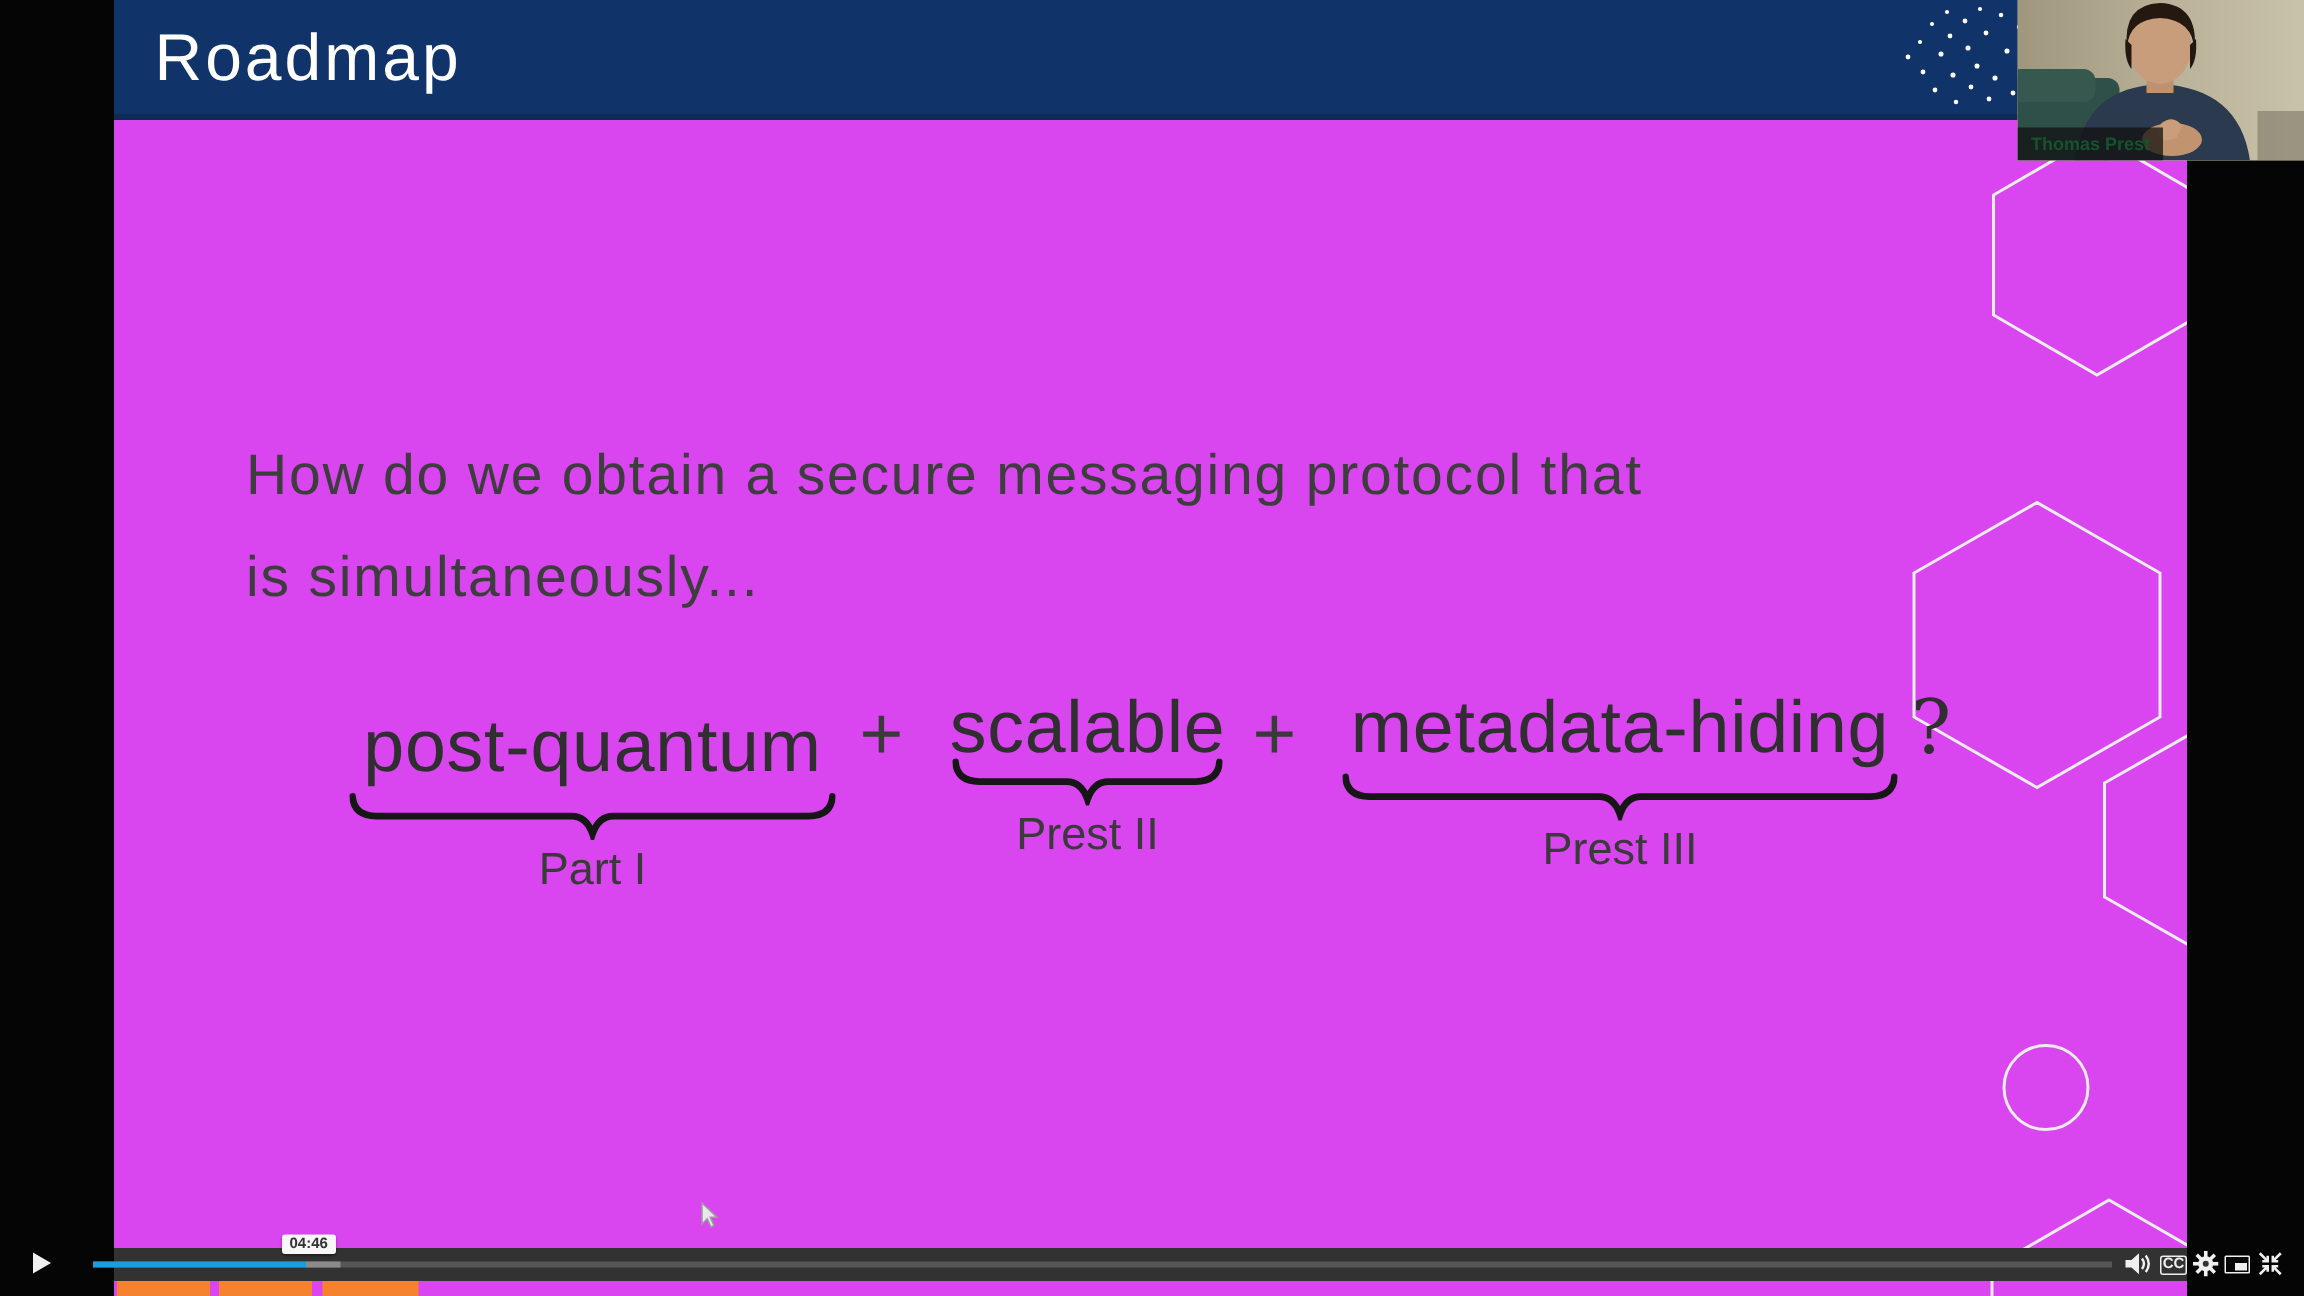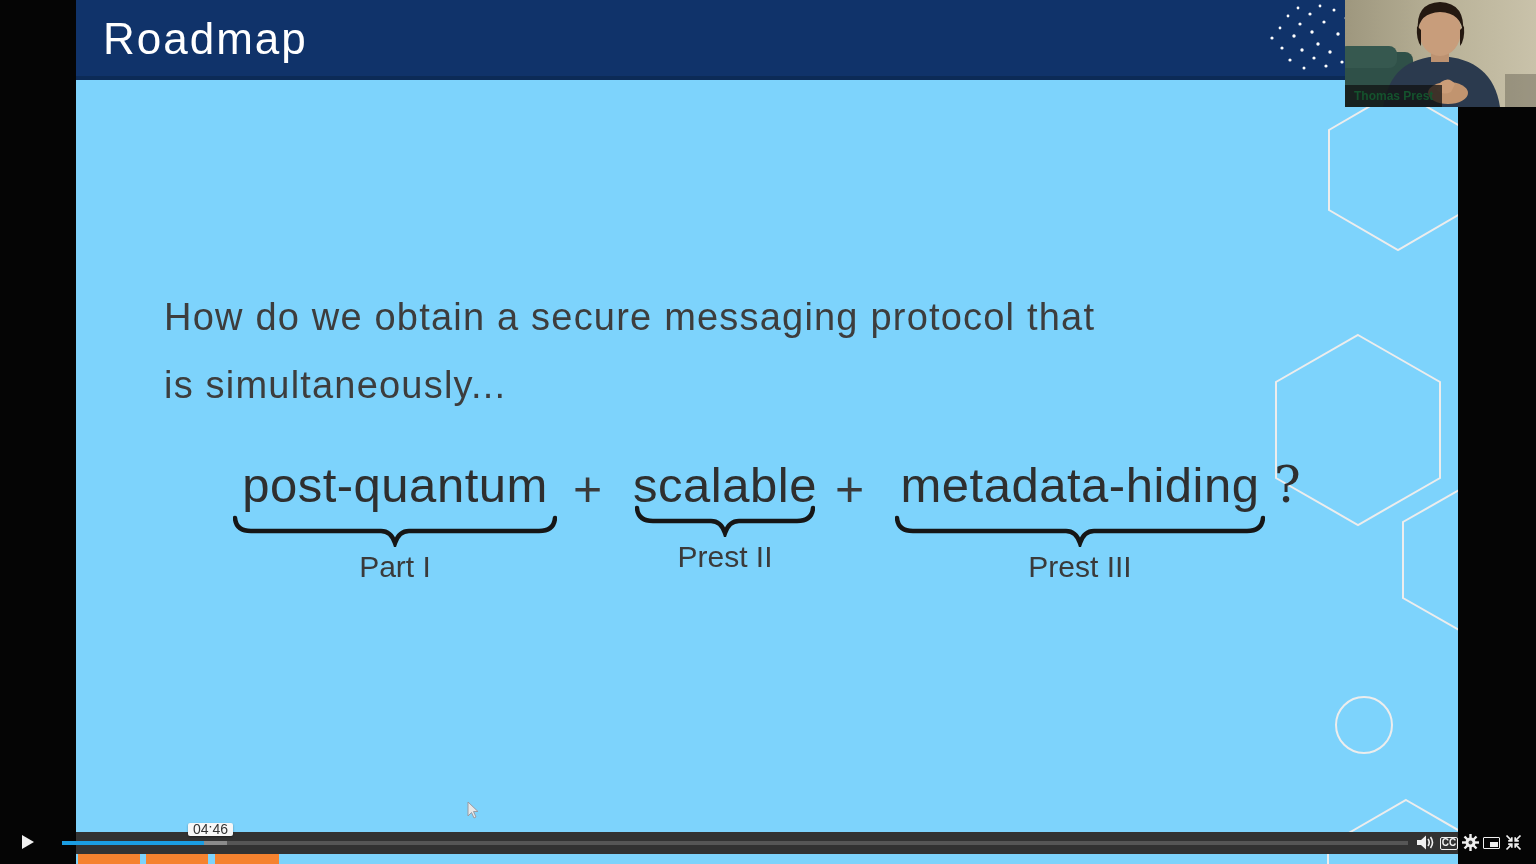--- a/index.html
+++ b/index.html
@@ -2,40 +2,40 @@
 <html><head>
 <meta charset="utf-8">
 <style>
   * { margin:0; padding:0; box-sizing:border-box; }
   html,body { width:1536px; height:864px; background:#000; overflow:hidden;
               font-family:"Liberation Sans", sans-serif; }
   #stage { position:relative; width:1536px; height:864px; background:#050505; }
 
   
   .slide { position:absolute; left:76px; top:0; width:1382px; height:864px;
-           background:#7dd3fc; overflow:hidden; }
+           background:#d946ef; overflow:hidden; }
   .hex-decor { position:absolute; left:0; top:0; z-index:0; }
 
   .slide-header { position:absolute; left:0; top:0; width:1382px; height:80px;
                   background:#10336a; border-bottom:4px solid #0c2b57; z-index:2; }
   .slide-title { position:absolute; left:27px; top:14px; color:#ffffff;
                  font-size:44px; letter-spacing:2px; font-weight:400; }
   .logo { position:absolute; left:1178px; top:0; width:204px; height:80px; }
   .logo-pq { position:absolute; left:108px; top:24px; color:#fff; font-weight:bold;
              font-size:16px; letter-spacing:0.5px; }
   .logo-s  { position:absolute; left:130px; top:12px; color:#fff; font-weight:bold;
              font-size:58px; }
 
   .heading { position:absolute; left:88px; top:283px; z-index:1;
              font-size:38px; line-height:68px; letter-spacing:1.2px;
              color:#3d3d3d; font-weight:300; }
 
   .formula-group { position:absolute; z-index:1; display:flex; flex-direction:column;
                    align-items:center; }
-  .g1 { left:157px; top:456px; width:324px; }
+  .g1 { left:157px; top:469px; width:324px; }
   .g2 { left:559px; top:456px; width:180px; }
   .g3 { left:819px; top:456px; width:370px; }
   .term { font-size:49px; color:#2f2f2f; font-weight:300; height:58px;
           line-height:58px; letter-spacing:0.5px; white-space:nowrap; }
   .brace { display:block; margin-top:1px; }
   .g2 .brace { margin-top:-9px; }
   .part-label { margin-top:3px; font-size:30px; color:#3a3a3a; font-weight:300; }
   .plus { position:absolute; z-index:1; font-size:50px; color:#3a3a3a; font-weight:300; }
   .plus1 { left:497px; top:460px; }
   .plus2 { left:759px; top:460px; }
@@ -58,22 +58,22 @@
   
   .bar-bg { position:absolute; left:76px; top:832px; width:1382px; height:22px;
             background:#323232; z-index:8; }
   .progress { position:absolute; left:62px; top:841px; width:1346px; height:4px;
               background:#565656; z-index:9; }
   .progress .buffer { position:absolute; left:142px; top:0; width:23px; height:4px;
                       background:#8b8b8b; }
   .progress .played { position:absolute; left:0; top:0; width:142px; height:4px;
                       background:#1b9de2; }
   .time-tooltip { position:absolute; left:188px; top:823px; z-index:10;
-                  background:#f7f7f7; color:#333; font-size:14px; line-height:11px;
-                  padding:1px 5px; border-radius:2px; box-shadow:0 1px 2px rgba(0,0,0,.4); }
+                  background:#f7f7f7; color:#333; font-size:10px; line-height:11px;
+                  padding:1px 5px; border-radius:2px; box-shadow:0 1px 2px rgba(0,0,0,.4);font-weight:bold; }
   .time-tooltip:after { content:""; position:absolute; left:50%; bottom:-4px;
                   margin-left:-4px; border:4px solid transparent; border-top-color:#f7f7f7; }
   .play-btn { position:absolute; left:22px; top:835px; width:0; height:0; z-index:10;
               border-left:12px solid #f0f0f0; border-top:7px solid transparent;
               border-bottom:7px solid transparent; cursor:pointer; }
   .ctl { position:absolute; z-index:10; cursor:pointer; }
   .cc-box { left:1440px; top:837px; width:18px; height:13px; border:1.5px solid #f0f0f0;
             border-radius:2px; color:#f0f0f0; font-size:10px; font-weight:bold;
             text-align:center; line-height:10px; }
   .pip-box { left:1483px; top:837px; width:17px; height:12px; border:1.5px solid #f0f0f0;

